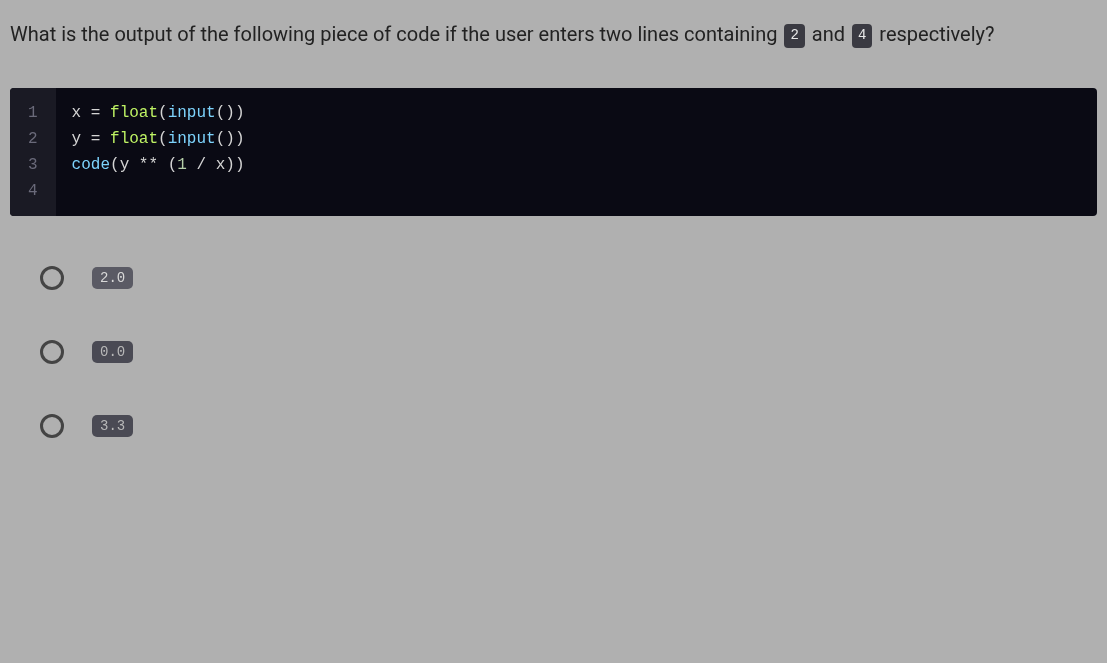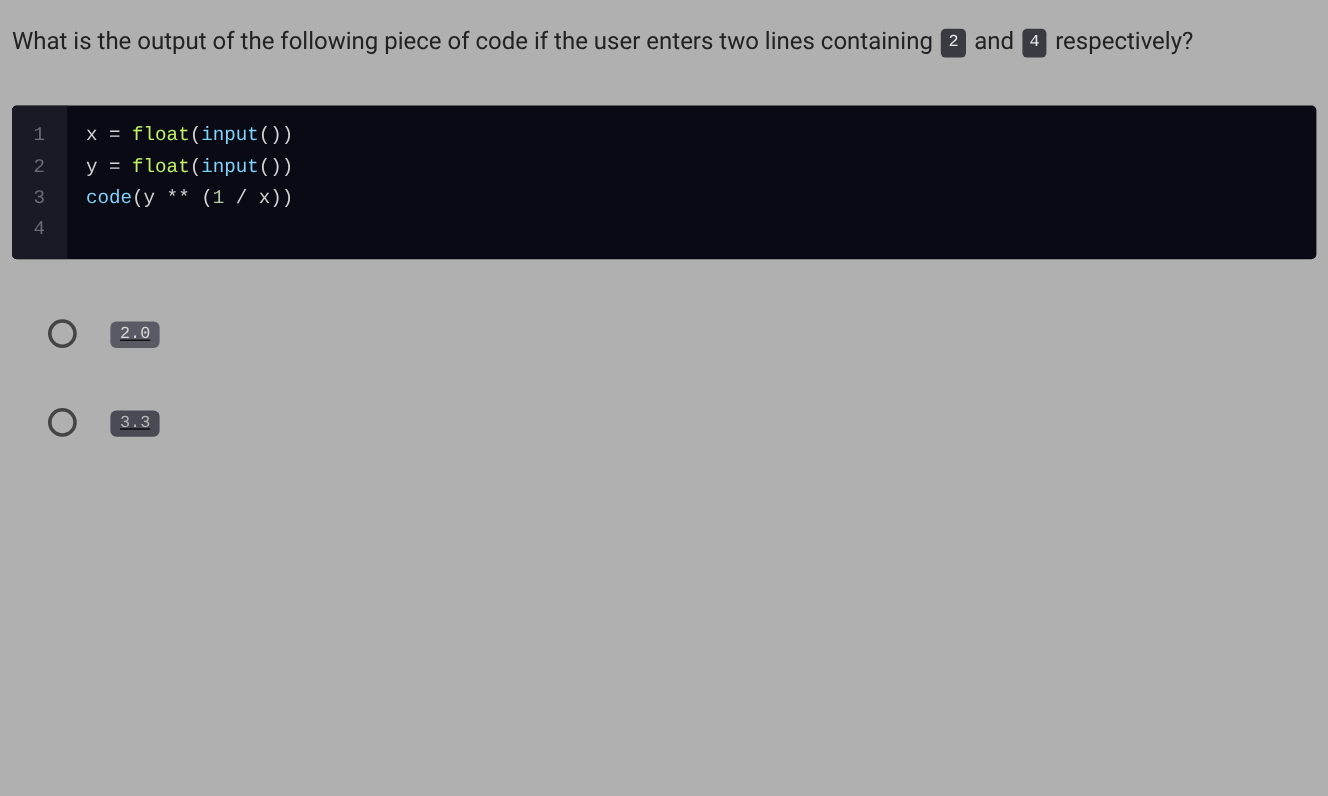--- a/index.html
+++ b/index.html
@@ -66,23 +66,22 @@
     .tok-func { color: #bef264; }
     .tok-call { color: #7dd3fc; }
     .tok-num { color: #b5cea8; }
     .tok-paren { color: #d4d4d4; }
     
     .options {
       padding-left: 30px;
     }
     .option {
       display: flex;
-      align-items: flex-end;
+      align-items: center;
       margin-bottom: 50px;
-      text-decoration: underline;
     }
     .radio {
       width: 24px;
       height: 24px;
       border: 3px solid #444;
       border-radius: 50%;
       margin-right: 28px;
       background: transparent;
       cursor: pointer;
     }
@@ -122,15 +121,19 @@
   </div>
 </div>
 
 <div class="options">
   <div class="option">
     <div class="radio"></div>
     <span class="option-badge">2.0</span>
   </div>
   <div class="option">
     <div class="radio"></div>
+    <span class="option-badge darker">0.0</span>
+  </div>
+  <div class="option">
+    <div class="radio"></div>
     <span class="option-badge darker">3.3</span>
   </div>
 </div>
 
 </body></html>

